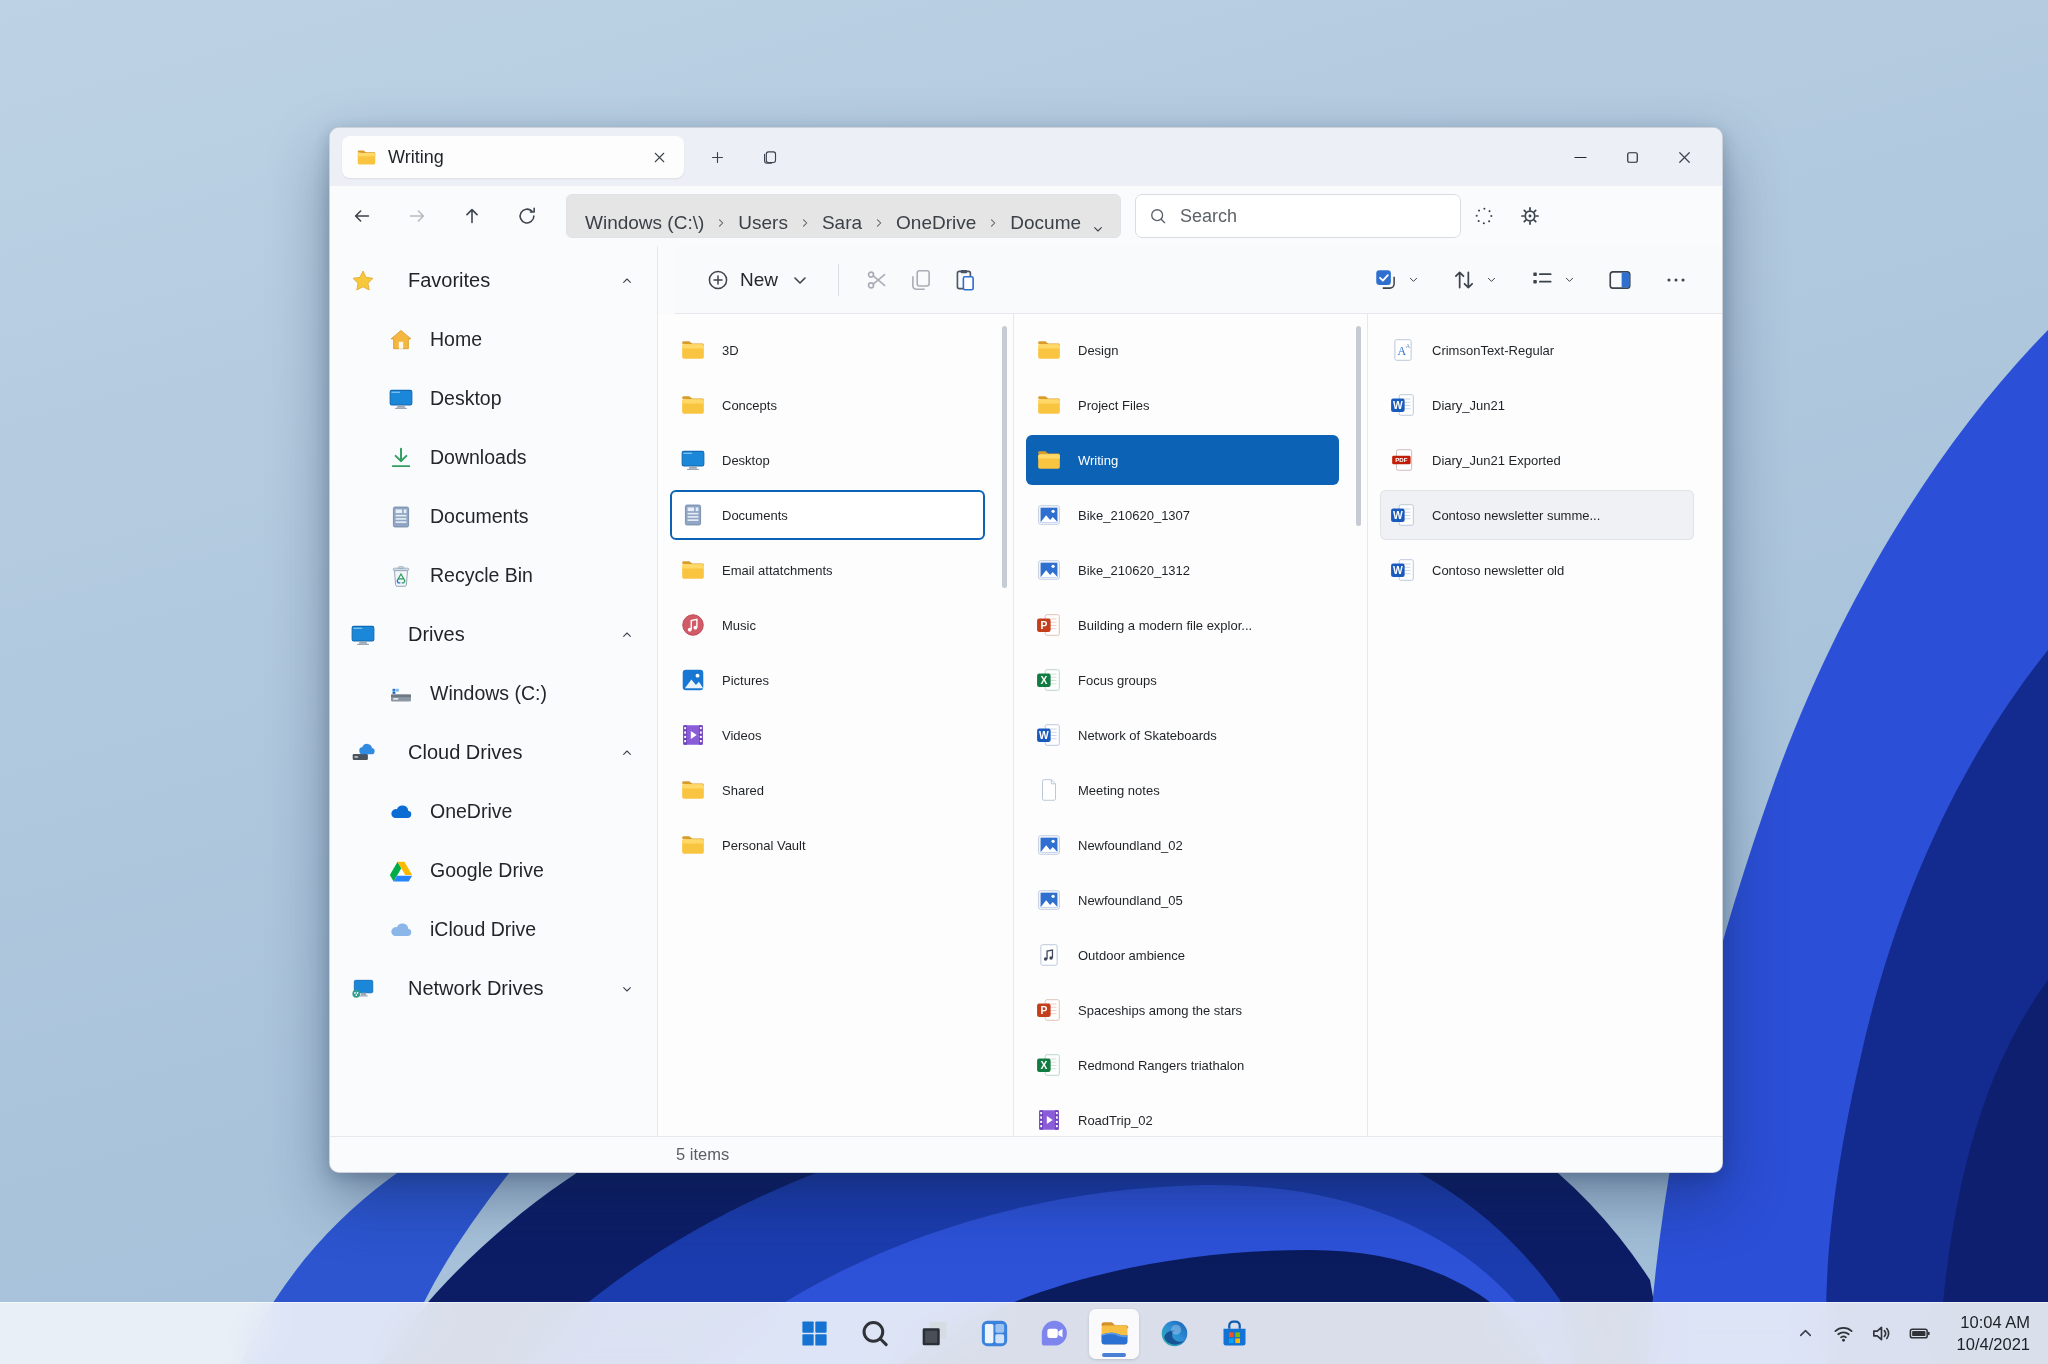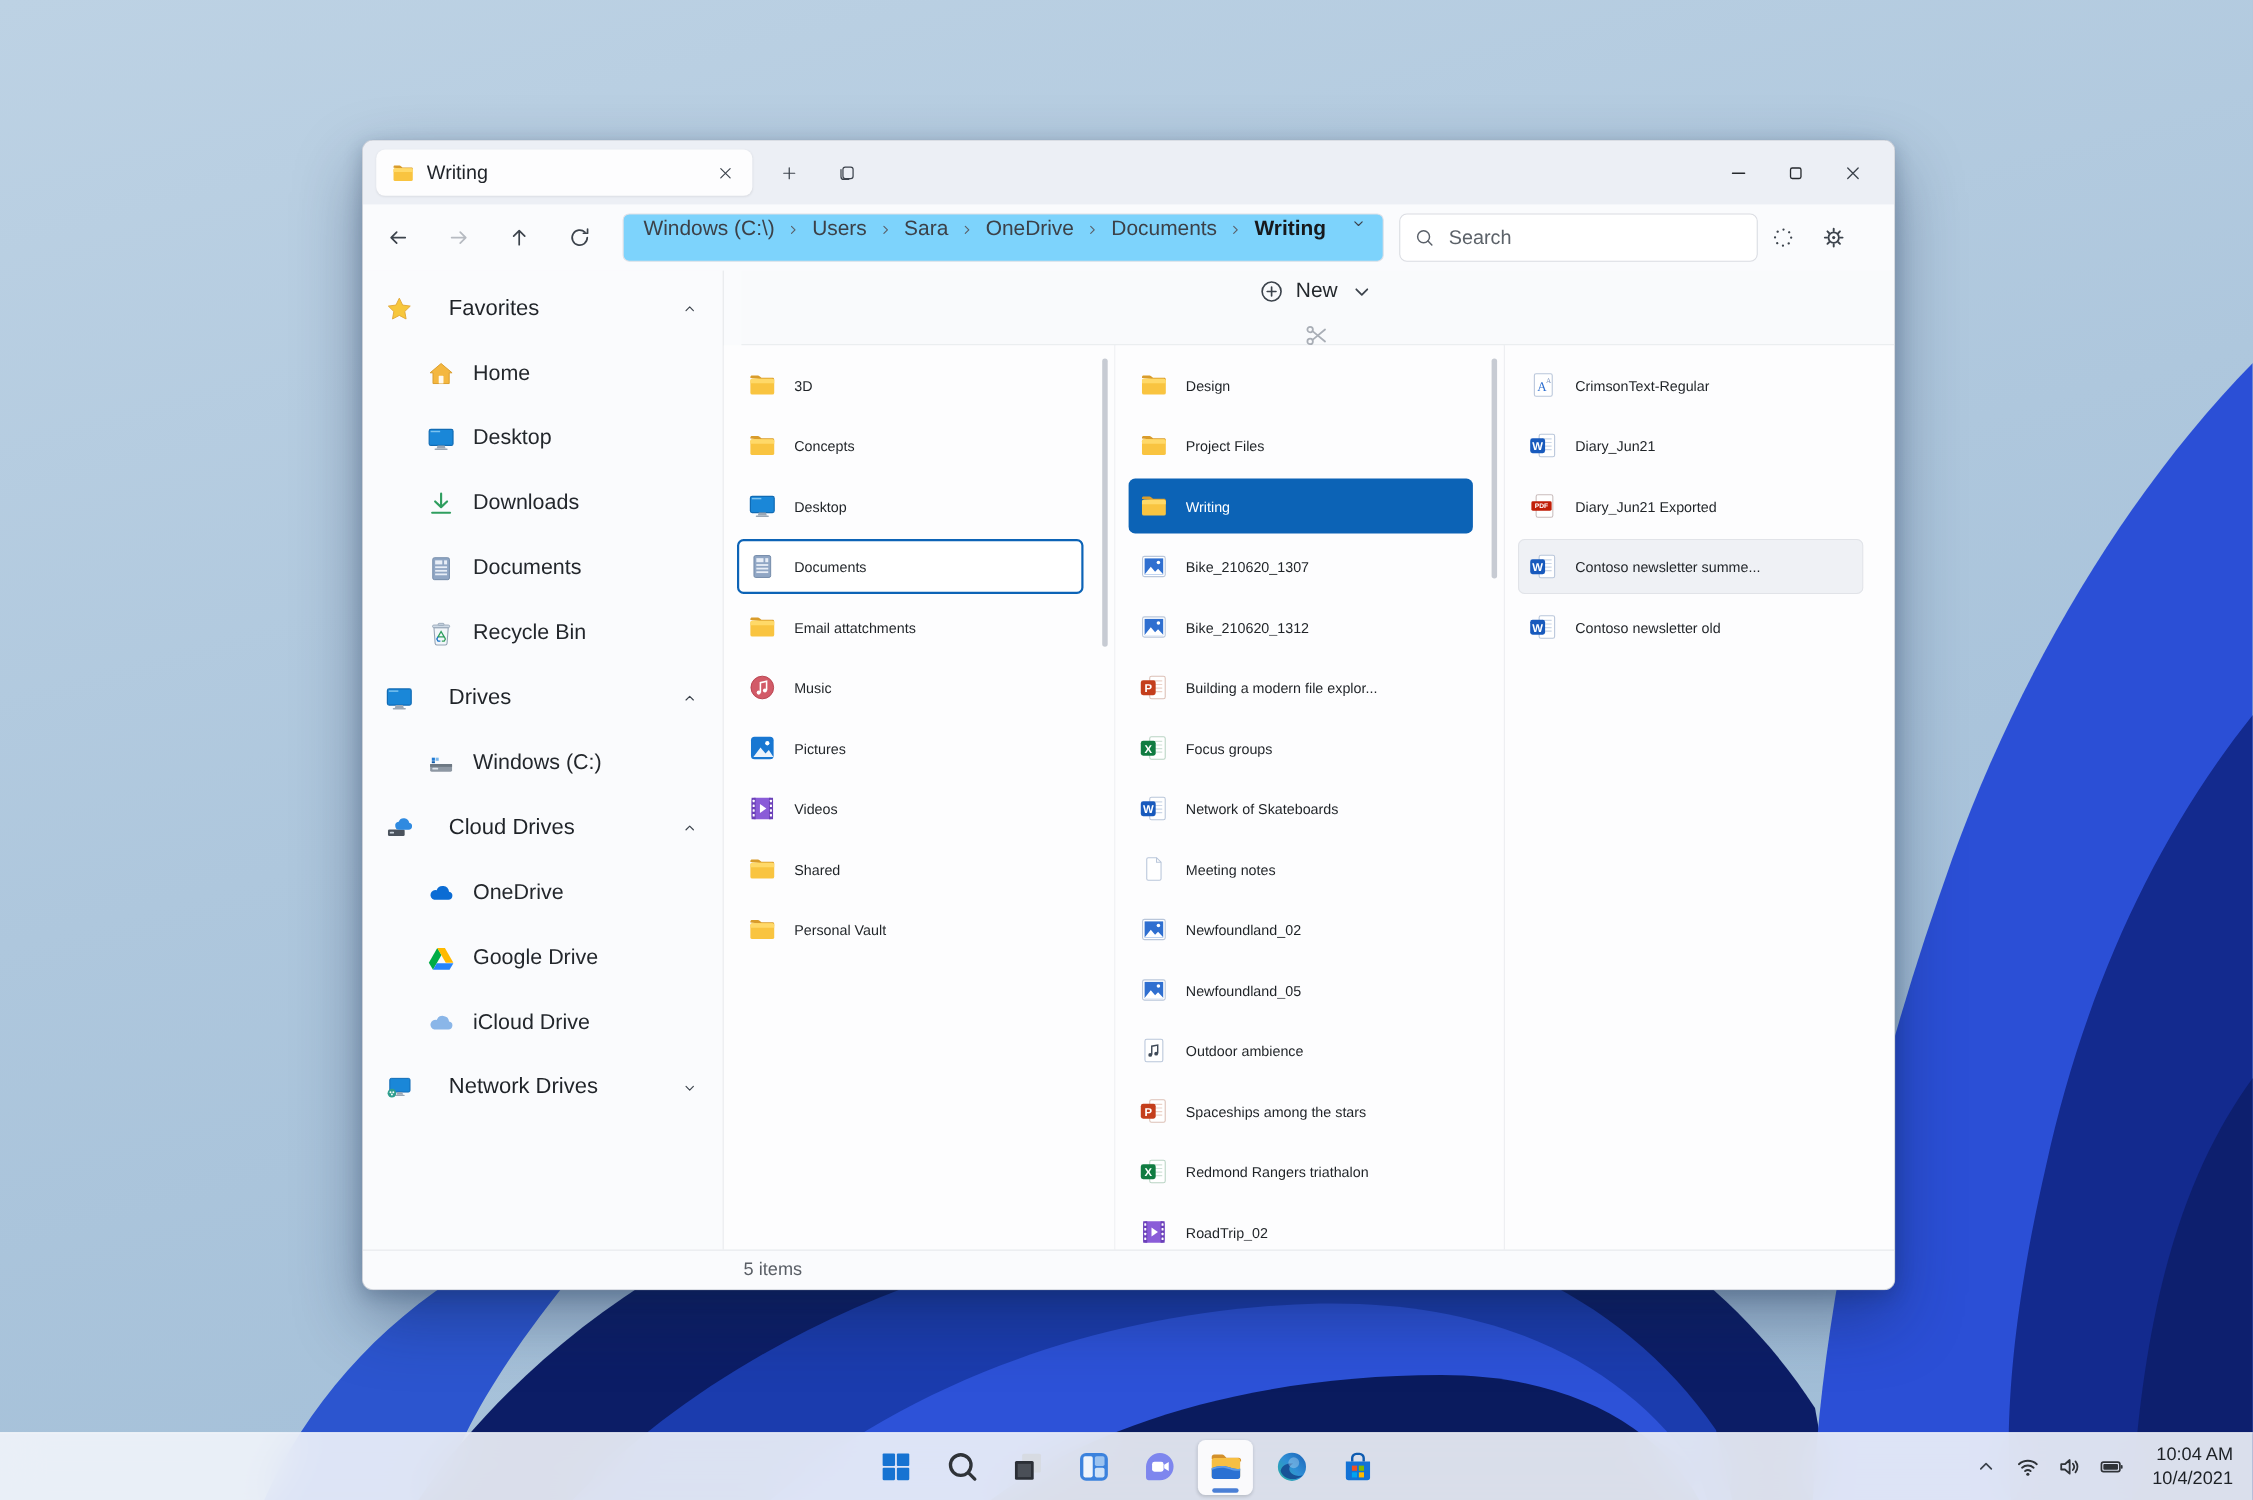--- a/index.html
+++ b/index.html
@@ -22,39 +22,39 @@
   .tab-close{width:30px;height:30px;border-radius:5px;display:flex;align-items:center;justify-content:center;}
   .tab-close .icon, .strip-btn .icon{width:17px;height:17px;}
   .strip-btn{width:38px;height:38px;margin-left:14px;border-radius:6px;display:flex;align-items:center;justify-content:center;}
   .win-controls{margin-left:auto;display:flex;align-items:center;}
   .win-btn{width:52px;height:42px;display:flex;align-items:center;justify-content:center;}
   .win-btn .icon{width:19px;height:19px;}
 
   .addressrow{position:absolute;left:0;top:58px;right:0;height:60px;display:flex;align-items:center;padding-left:8px;background:#fafbfd;}
   .nav-btn{width:48px;height:44px;border-radius:6px;display:flex;align-items:center;justify-content:center;margin-right:7px;}
   .nav-btn .icon{width:22px;height:22px;}
-  .crumbbox{width:692px;height:44px;margin-left:8px;background:#7dd3fc;border:1px solid #e0e2e8;border-radius:6px;
-    display:flex;align-items:flex-start;padding:0 14px;box-sizing:border-box;}
+  .crumbbox{width:555px;height:44px;margin-left:8px;background:#e5e5e5;border:1px solid #e0e2e8;border-radius:6px;
+    display:flex;align-items:flex-end;padding:0 14px;box-sizing:border-box;}
   .crumbs{display:flex;align-items:center;flex:1;overflow:hidden;}
   .crumb{display:flex;align-items:center;}
   .crumb-label{font-size:19px;color:#3c4148;padding:3px 4px;border-radius:4px;white-space:nowrap;}
   .crumb.current .crumb-label{color:#17191c;font-weight:700;}
   .crumb .sep{width:14px;height:14px;margin:0 6px;}
   .crumb:last-child .sep{display:none;}
   .crumb-chev{width:16px;height:16px;margin-left:8px;}
   .searchbox{width:326px;height:44px;margin-left:14px;background:#fff;border:1px solid #dadce2;border-radius:7px;
     display:flex;align-items:center;padding:0 12px;box-sizing:border-box;gap:10px;}
   .searchbox .icon{width:20px;height:20px;}
   .searchbox input{border:none;outline:none;flex:1;font-size:18px;color:#15803d;background:transparent;font-family:inherit;}
   .searchbox input::placeholder{color:#5c6269;}
   .addr-extra{width:46px;height:44px;display:flex;align-items:center;justify-content:center;}
   .addr-extra .icon{width:22px;height:22px;}
 
   .toolbar{position:absolute;left:344px;top:118px;right:0;height:68px;display:flex;align-items:center;
-    padding:0 24px 0 22px;box-sizing:border-box;border-bottom:1px solid #e6e8ec;background:#f9fafc;flex-direction:column;}
+    padding:0 24px 0 22px;box-sizing:border-box;border-bottom:1px solid #e6e8ec;background:#f9fafc;}
   .tbx{display:flex;align-items:center;border-radius:6px;padding:7px 10px;}
   .new-btn{gap:10px;}
   .new-btn .icon{width:24px;height:24px;}
   .new-label{font-size:19px;color:#24282d;}
   .chev-sm{width:15px;height:15px;}
   .tb-sep{width:1px;height:32px;background:#dcdfe4;margin:0 16px;}
   .tool-ic{width:26px;height:26px;}
   .tool-btn{display:flex;align-items:center;gap:7px;border-radius:6px;padding:8px 9px;}
   .tool-right{margin-left:auto;display:flex;align-items:center;gap:12px;}
 

